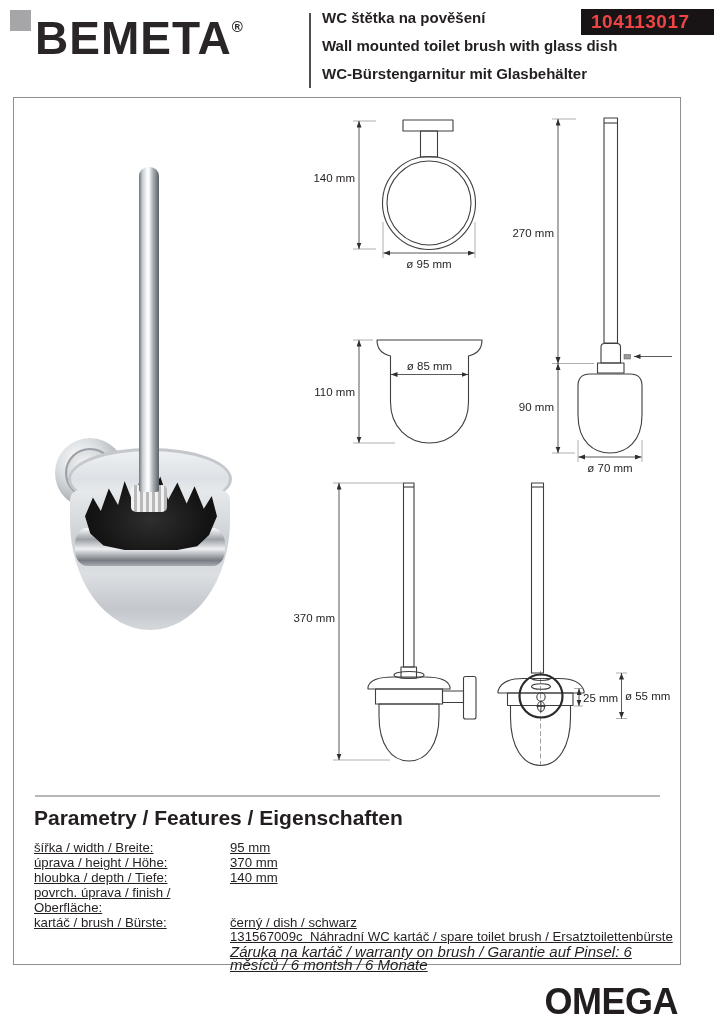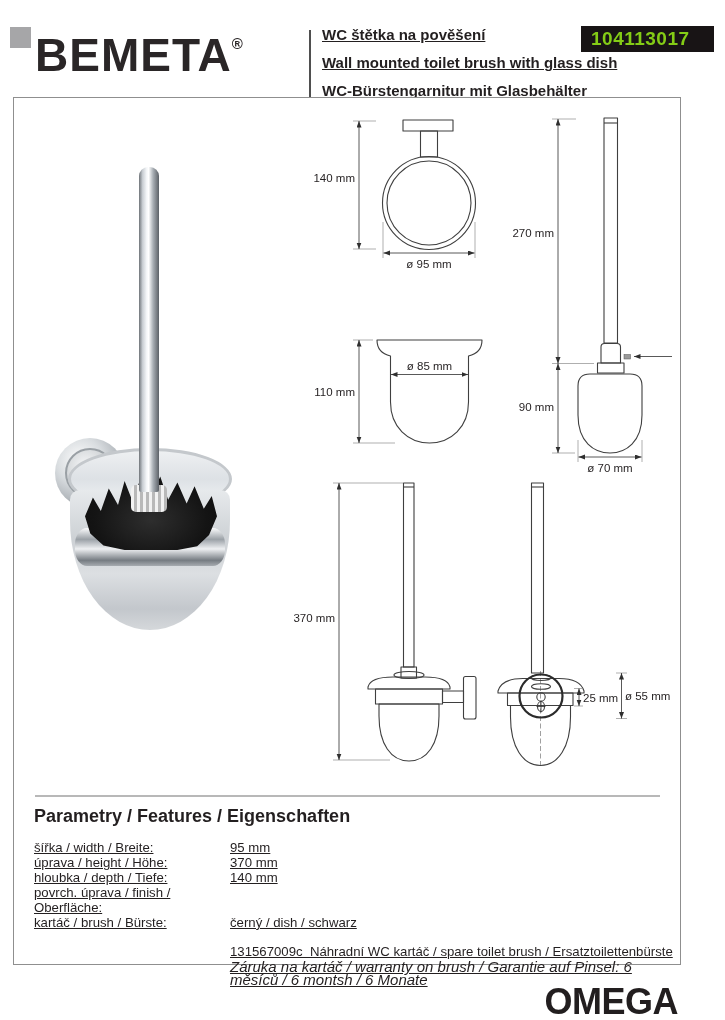--- a/index.html
+++ b/index.html
@@ -6,22 +6,22 @@
   body{width:725px;height:1020px;position:relative;overflow:hidden;
        font-family:"Liberation Sans", sans-serif;color:#231f20;}
   .abs{position:absolute;}
 
   
   .logo-square{left:10px;top:10px;width:21px;height:21px;background:#a6a6a8;}
   .brand-text{left:35px;top:2px;font-size:46px;font-weight:bold;letter-spacing:1px;color:#2a2627;line-height:50px;}
   .reg{font-size:15px;font-weight:bold;vertical-align:22px;letter-spacing:0;}
   .hdr-divider{left:309px;top:13px;width:2px;height:75px;background:#4f4f4f;}
   .titles{left:322px;top:4px;width:250px;}
-  .titles .t{font-size:15px;font-weight:bold;line-height:28px;white-space:nowrap;text-decoration:underline;}
-  .code-badge{left:581px;top:9px;width:133px;height:26px;background:#181415;color:#84cc16;
+  .titles .t{font-size:15px;font-weight:bold;line-height:28px;white-space:nowrap;}
+  .code-badge{left:581px;top:9px;width:133px;height:26px;background:#181415;color:#ef4444;
               font-size:19px;font-weight:bold;line-height:26px;padding-left:10px;box-sizing:border-box;letter-spacing:.5px;}
 
   
   .main-box{left:13px;top:97px;width:668px;height:868px;border:1.5px solid #8f8f8f;box-sizing:border-box;background:#fff;}
 
   
   .photo{left:55px;top:160px;width:185px;height:485px;}
   .mount-circle{left:0px;top:278px;width:70px;height:70px;border-radius:50%;
      background:radial-gradient(circle at 35% 32%,#fdfdfd 0%,#d9dde0 35%,#b4b9be 60%,#83888d 80%,#b9bec2 100%);}
   .mount-inner{position:absolute;left:10px;top:10px;right:10px;bottom:10px;border-radius:50%;
@@ -46,31 +46,31 @@
   svg{position:absolute;overflow:visible;}
   svg text{font-family:"Liberation Sans",sans-serif;font-size:11.5px;fill:#231f20;}
   .o{stroke:#3f3f3f;stroke-width:1.1;fill:none;stroke-linejoin:round;}
   .dim{stroke:#2f2f2f;stroke-width:0.8;fill:none;}
   .ext{stroke:#8c8c8c;stroke-width:0.7;fill:none;}
   .detail{stroke:#2b2b2b;stroke-width:2.2;fill:none;}
   .dash{stroke:#777;stroke-width:0.7;stroke-dasharray:5 2.5;fill:none;}
 
   
   .params-divider{left:35px;top:795px;width:625px;height:2px;background:#b8b8b8;}
-  .params-title{left:34px;top:806px;font-size:18px;font-weight:bold;}
+  .params-title{left:34px;top:806px;font-size:21px;font-weight:bold;}
   .params-table{left:34px;top:841px;width:620px;font-size:13.2px;line-height:14.9px;text-decoration:underline;}
   .prow{display:grid;grid-template-columns:196px auto;}
-  .spare{white-space:pre;margin-top:15px;}
+  .spare{white-space:pre;}
   .warranty{font-size:15px;font-style:italic;line-height:13px;}
   .series{right:47px;top:981px;font-size:36px;font-weight:bold;letter-spacing:-0.5px;color:#221e1f;}
 </style>
 </head>
 <body>
 
-<div class="abs" style="left:0;top:17px;width:671px;height:97px;">
+<div class="abs" style="left:0;top:0;width:671px;height:97px;">
   <div class="abs logo-square"></div>
   <div class="abs brand-text"><span>BEMETA</span><span class="reg">®</span></div>
   <div class="abs hdr-divider"></div>
   <div class="abs titles">
     <div class="t">WC štětka na pověšení</div>
     <div class="t">Wall mounted toilet brush with glass dish</div>
     <div class="t">WC-Bürstengarnitur mit Glasbehälter</div>
   </div>
   <div class="abs code-badge">104113017</div>
 </div>

